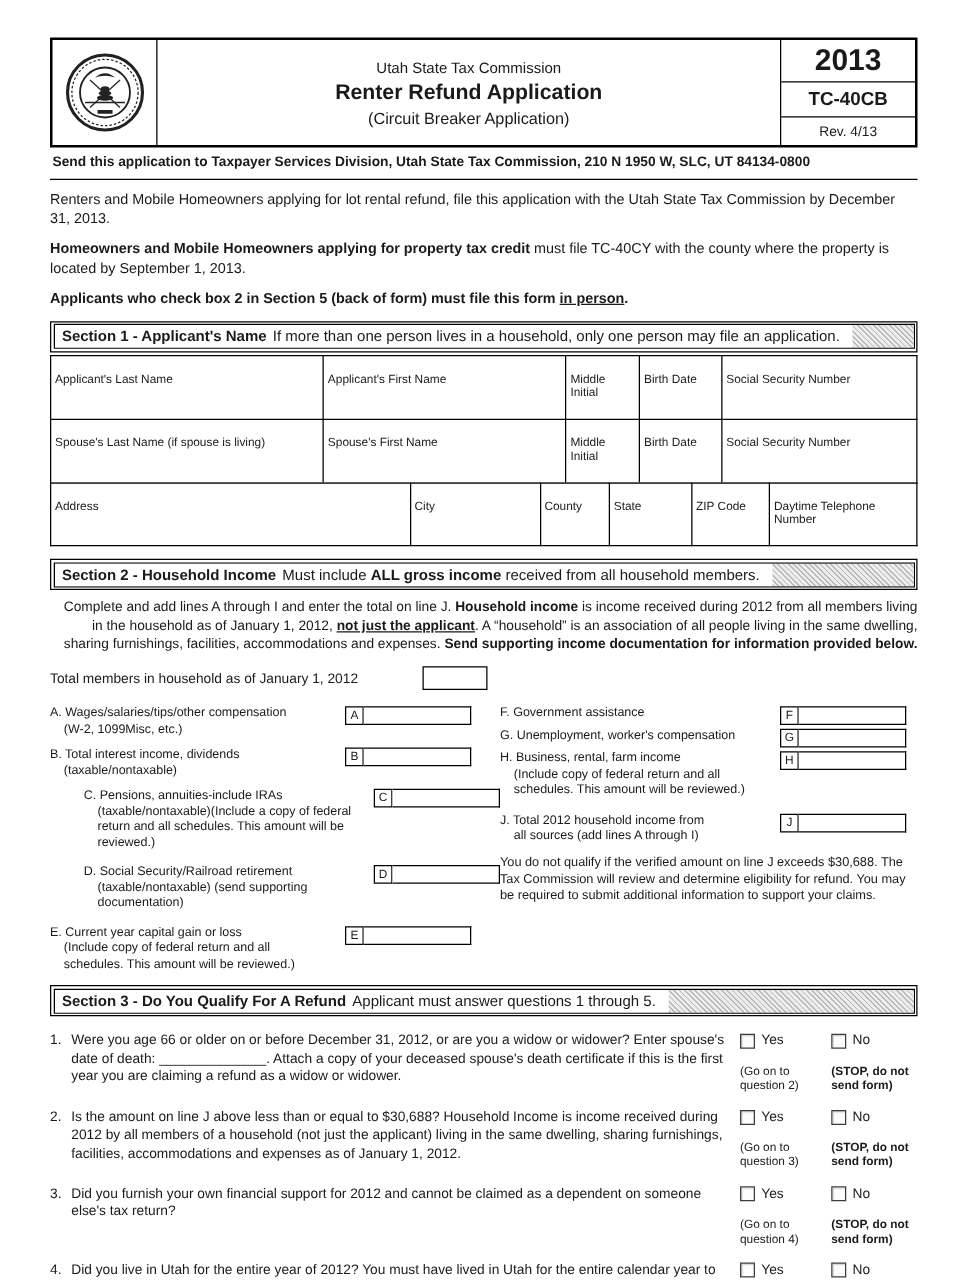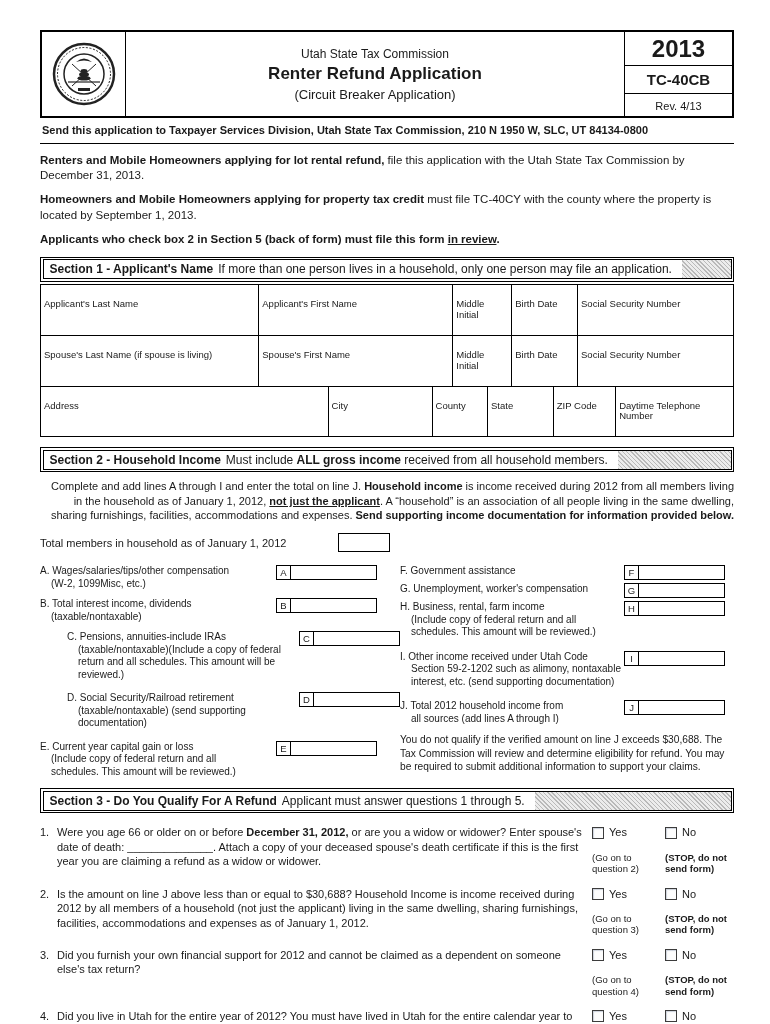--- a/index.html
+++ b/index.html
@@ -94,23 +94,23 @@
     </div>
     <div class="year-cell">
       <div class="year">2013</div>
       <div class="form-number">TC-40CB</div>
       <div class="revision">Rev. 4/13</div>
     </div>
   </div>
 
   <div class="send-line">Send this application to Taxpayer Services Division, Utah State Tax Commission, 210 N 1950 W, SLC, UT 84134-0800</div>
 
-  <p class="intro"><span style="font-weight: bold;">Renters and Mobile Homeowners applying for lot rental refund,</span><span> file this application with the Utah State Tax Commission by December 31, 2013.</span></p>
+  <p class="intro"><span style="font-weight: normal;">Renters and Mobile Homeowners applying for lot rental refund,</span><span> file this application with the Utah State Tax Commission by December 31, 2013.</span></p>
   <p class="intro"><span style="font-weight: bold; margin-top: 31px;">Homeowners and Mobile Homeowners applying for property tax credit</span><span> must file TC-40CY with the county where the property is located by September 1, 2013.</span></p>
-  <p class="intro"><span style="font-weight: bold;">Applicants who check box 2 in Section 5 (back of form) must file this form </span><span style="font-weight: bold; text-decoration: underline;">in review</span><span style="font-weight: bold;">.</span></p>
+  <p class="intro"><span style="font-weight: bold;">Applicants who check box 2 in Section 5 (back of form) must file this form </span><span style="font-weight: bold; text-decoration: underline;">in person</span><span style="font-weight: bold;">.</span></p>
 
   <div class="section-bar">
     <div class="section-bar-inner">
       <span class="section-text">
         <span class="section-title">Section 1 - Applicant's Name</span>
         <span>If more than one person lives in a household, only one person may file an application.</span>
       </span>
       <span class="section-fill"></span>
     </div>
   </div>
@@ -216,27 +216,20 @@
           <span class="amount-field"></span>
         </div>
       </div>
       <div class="income-item mb12">
         <div class="income-text it-right">H. Business, rental, farm income<br>(Include copy of federal return and all<br>schedules. This amount will be reviewed.)</div>
         <div class="amount-group">
           <span class="letter-box">H</span>
           <span class="amount-field"></span>
         </div>
       </div>
-      <div class="income-item mb12">
-        <div class="income-text it-right">I. Other income received under Utah Code<br>Section 59-2-1202 such as alimony, nontaxable<br>interest, etc. (send supporting documentation)</div>
-        <div class="amount-group">
-          <span class="letter-box">I</span>
-          <span class="amount-field"></span>
-        </div>
-      </div>
       <div class="income-item mb8">
         <div class="income-text it-right">J. Total 2012 household income from<br>all sources (add lines A through I)</div>
         <div class="amount-group">
           <span class="letter-box">J</span>
           <span class="amount-field"></span>
         </div>
       </div>
       <p class="income-note">You do not qualify if the verified amount on line J exceeds $30,688. The Tax Commission will review and determine eligibility for refund. You may be required to submit additional information to support your claims.</p>
     </div>
   </div>
@@ -246,21 +239,21 @@
       <span class="section-text">
         <span class="section-title">Section 3 - Do You Qualify For A Refund</span>
         <span>Applicant must answer questions 1 through 5.</span>
       </span>
       <span class="section-fill"></span>
     </div>
   </div>
 
   <div class="question">
     <div class="q-num">1.</div>
-    <div class="q-text"><span>Were you age 66 or older on or before </span><span style="font-weight: bold;">December 31, 2012,</span><span> or are you a widow or widower? Enter spouse's date of death: ______________. Attach a copy of your deceased spouse's death certificate if this is the first year you are claiming a refund as a widow or widower.</span></div>
+    <div class="q-text"><span>Were you age 66 or older on or before </span><span style="font-weight: normal;">December 31, 2012,</span><span> or are you a widow or widower? Enter spouse's date of death: ______________. Attach a copy of your deceased spouse's death certificate if this is the first year you are claiming a refund as a widow or widower.</span></div>
     <div class="q-answers">
       <div class="q-col">
         <div class="cb-row">
             <span class="checkbox"></span>
             <span class="cb-label">Yes</span>
           </div>
         <div class="q-sub">(Go on to question 2)</div>
       </div>
       <div class="q-col">
         <div class="cb-row">

